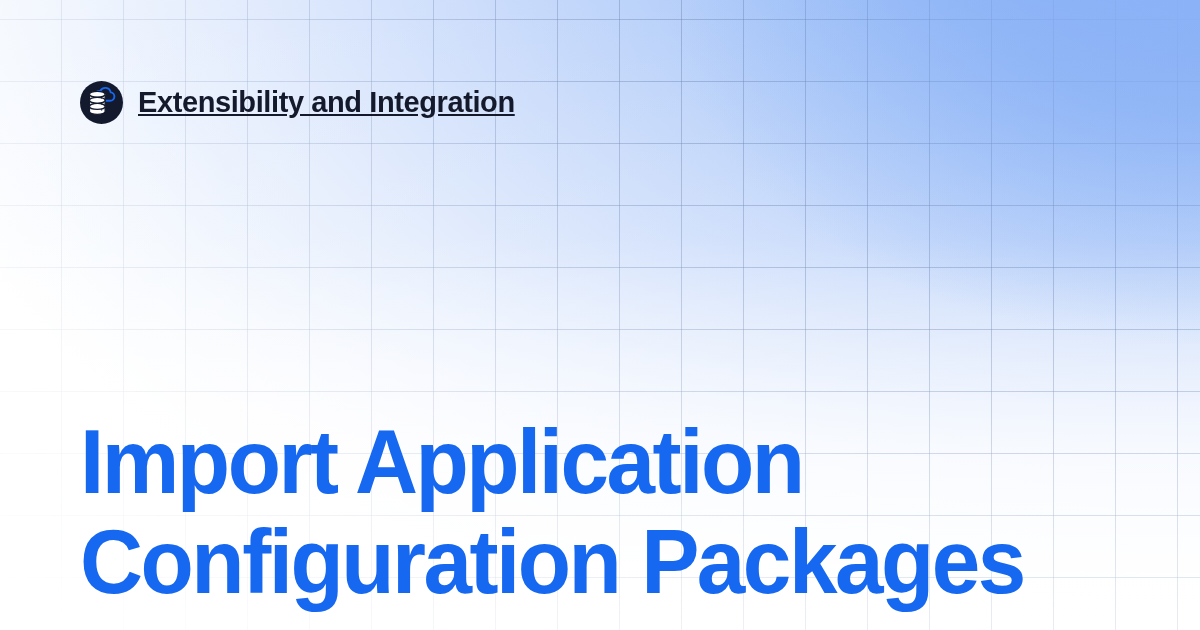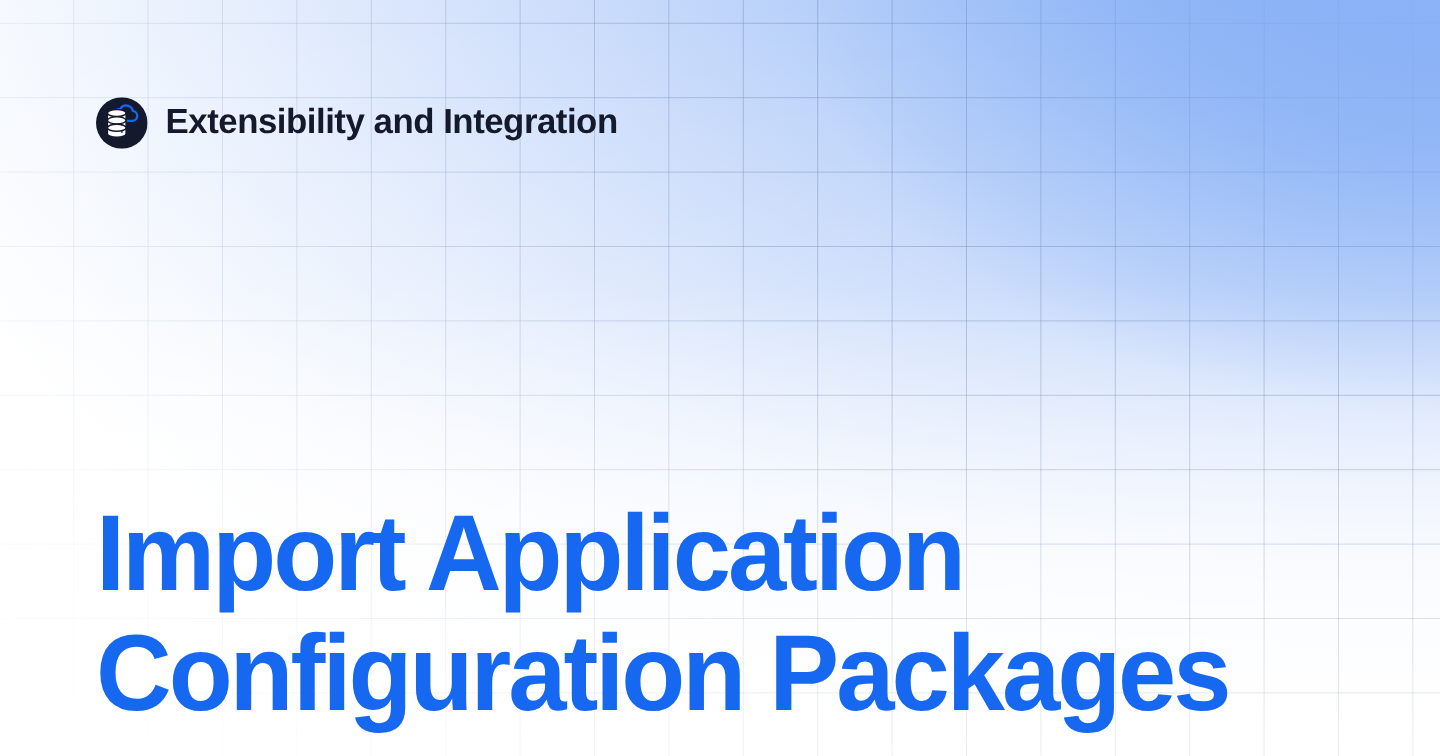--- a/index.html
+++ b/index.html
@@ -75,20 +75,21 @@
     flex: 0 0 43px;
     display: block;
   }
   .eyebrow-label {
     font-size: 29px;
     font-weight: bold;
     letter-spacing: -0.4px;
     color: #141A2C;
     white-space: nowrap;
     line-height: 1;
+    text-decoration: underline;
   }
 
   
   .headline {
     position: absolute;
     left: 80px;
     top: 352px;
     width: 1060px;
     font-size: 90px;
     font-weight: bold;

